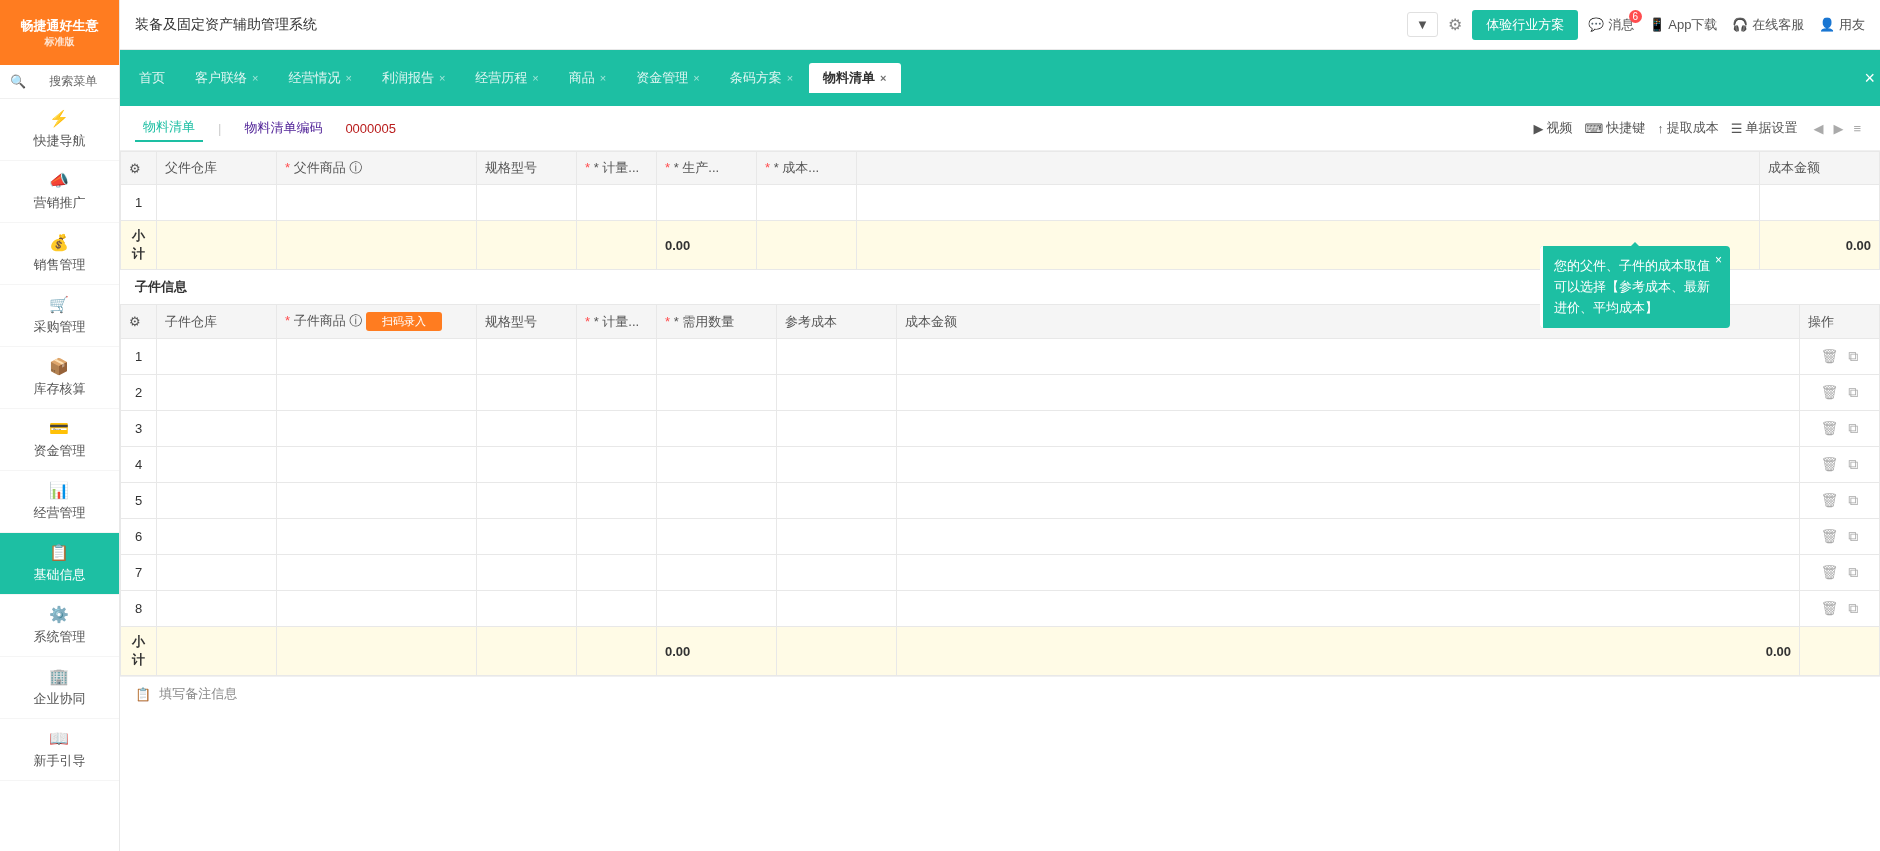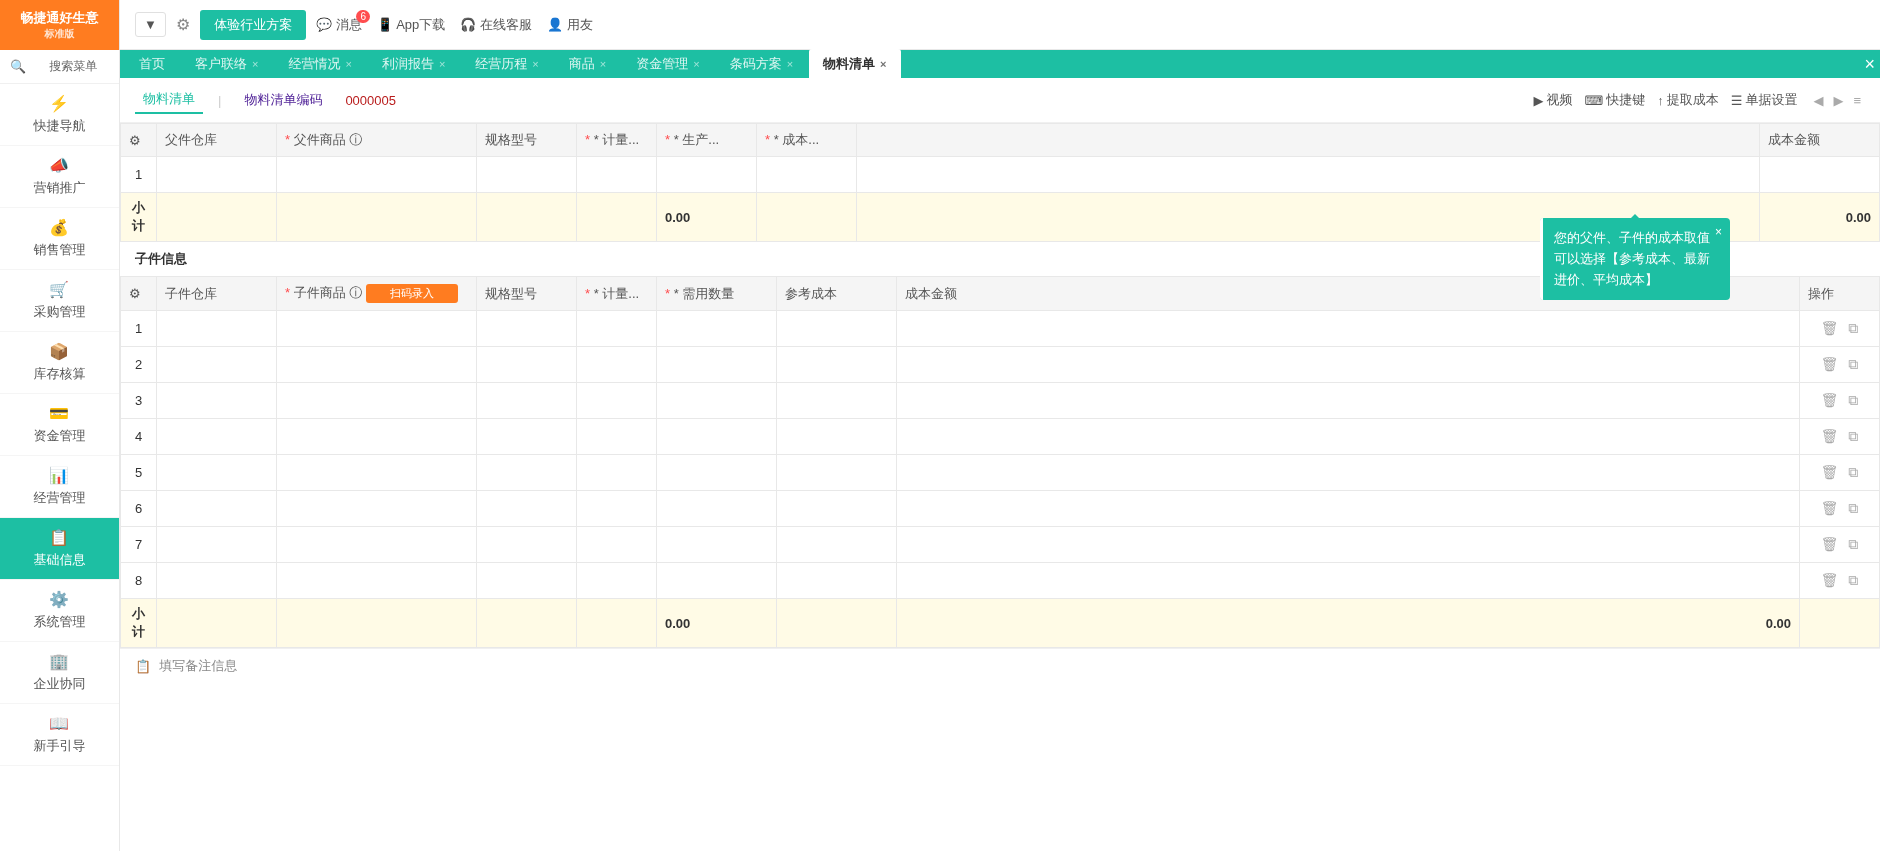--- a/index.html
+++ b/index.html
@@ -9,21 +9,21 @@
     .sidebar {
       width: 120px;
       background: #fff;
       display: flex;
       flex-direction: column;
       border-right: 1px solid #e8e8e8;
       flex-shrink: 0;
     }
     .sidebar-logo {
       background: #ff7c20;
-      height: 50px;
+      height: 65px;
       display: flex;
       align-items: center;
       justify-content: center;
       color: #fff;
       font-weight: bold;
       font-size: 14px;
       padding: 5px;
       flex-direction: column;
     }
     .sidebar-logo .sub { font-size: 10px; color: rgba(255,255,255,0.8); }
@@ -109,21 +109,21 @@
       font-size: 10px;
       padding: 1px 4px;
     }
 
     
     .nav-tabs {
       background: #1dbfa3;
       display: flex;
       align-items: center;
       padding: 0 5px;
-      height: 28px;
+      height: 56px;
       gap: 2px;
       flex-shrink: 0;
     }
     .nav-tab {
       color: rgba(255,255,255,0.85);
       padding: 6px 14px;
       cursor: pointer;
       border-radius: 3px 3px 0 0;
       display: flex;
       align-items: center;
@@ -210,21 +210,21 @@
     .data-table tr.subtotal td {
       background: #fffbe6;
       font-weight: bold;
     }
 
     .scan-btn {
       background: #ff7c20;
       color: #fff;
       border: none;
       border-radius: 3px;
-      padding: 2px 24px;
+      padding: 2px 16px;
       font-size: 11px;
       cursor: pointer;
     }
 
     .action-icon {
       color: #aaa;
       cursor: pointer;
       font-size: 14px;
       margin: 0 3px;
     }
@@ -362,20 +362,21 @@
   </div>
   <div class="sidebar-item">
     <span class="icon">📖</span>
     <span>新手引导</span>
   </div>
 </div>
 
 <div class="main">
 
   <div class="topbar">
+    <span class="topbar-title">装备及固定资产辅助管理系统</span>
     <div class="topbar-dropdown">
       <span>▼</span>
     </div>
     <span class="topbar-gear">⚙</span>
     <button class="topbar-btn">体验行业方案</button>
 
     <div class="topbar-right">
       <div class="topbar-badge">
         <span>💬</span>
         <span class="badge">6</span>

